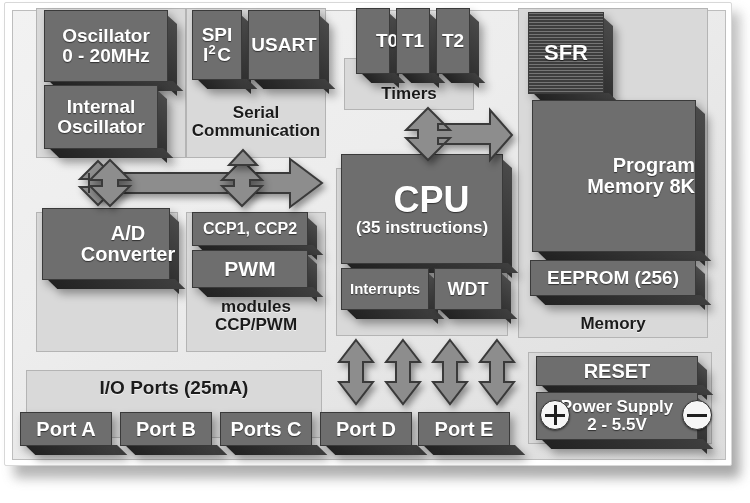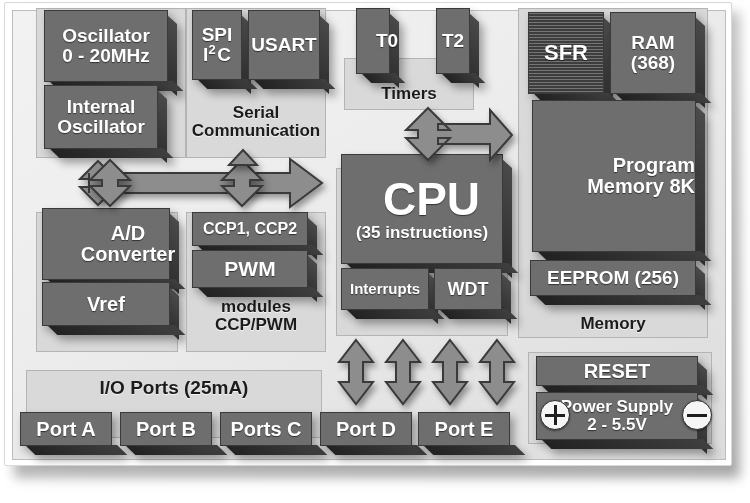--- a/index.html
+++ b/index.html
@@ -145,47 +145,46 @@
   <div class="panel" style="left:344px;top:58px;width:130px;height:52px;"></div>
   <div class="panel-label" style="left:344px;top:85px;width:130px;font-size:17px;">Timers</div>
 
   <div class="blk drop" style="left:356px;top:8px;width:34px;height:66px;">
     <div class="side"></div>
       <div class="bottom"></div>
     <div class="face" style="font-size:19px;padding-left:28px;">
       <span>T0</span>
     </div>
   </div>
+  <div class="blk drop" style="left:396px;top:8px;width:34px;height:66px;">
+    <div class="side"></div>
+      <div class="bottom"></div>
+    <div class="face" style="font-size:19px;">
+      <span>T1</span>
+    </div>
+  </div>
   <div class="blk drop" style="left:436px;top:8px;width:34px;height:66px;">
     <div class="side"></div>
       <div class="bottom"></div>
     <div class="face" style="font-size:19px;">
       <span>T2</span>
     </div>
   </div>
 
   <div class="panel" style="left:518px;top:8px;width:190px;height:330px;"></div>
   <div class="panel-label" style="left:518px;top:315px;width:190px;font-size:17px;">Memory</div>
 
   <div class="blk drop striped" style="left:528px;top:12px;width:76px;height:82px;">
     <div class="side"></div>
       <div class="bottom"></div>
     <div class="face" style="font-size:22px;">
       <span>SFR</span>
     </div>
   </div>
 
-  <div class="blk drop" style="left:610px;top:12px;width:86px;height:82px;">
-    <div class="side"></div>
-      <div class="bottom"></div>
-    <div class="face" style="flex-direction:column;font-size:19px;">
-      <span>RAM</span>
-      <span>(368)</span>
-    </div>
-  </div>
 
   <div class="blk drop" style="left:532px;top:100px;width:164px;height:152px;">
     <div class="side"></div>
       <div class="bottom"></div>
     <div class="face" style="flex-direction:column;font-size:20px;align-items:flex-end;">
       <span>Program</span>
       <span>Memory 8K</span>
     </div>
   </div>
 
@@ -196,21 +195,21 @@
       <span>EEPROM (256)</span>
     </div>
   </div>
 
   <div class="panel" style="left:336px;top:168px;width:172px;height:168px;"></div>
 
   <div class="blk drop" style="left:341px;top:154px;width:162px;height:110px;">
     <div class="side"></div>
       <div class="bottom"></div>
     <div class="face" style="flex-direction:column;">
-      <span style="font-size:46px;margin-left:19px;">CPU</span>
+      <span style="font-size:36px;margin-left:19px;">CPU</span>
       <span style="font-size:17px;">(35 instructions)</span>
     </div>
   </div>
 
   <div class="blk drop" style="left:341px;top:268px;width:88px;height:42px;">
     <div class="side"></div>
       <div class="bottom"></div>
     <div class="face" style="font-size:15px;">
       <span>Interrupts</span>
     </div>
@@ -228,27 +227,20 @@
 
   <div class="blk drop" style="left:42px;top:208px;width:128px;height:72px;">
     <div class="side"></div>
       <div class="bottom"></div>
     <div class="face" style="flex-direction:column;font-size:20px;padding-left:44px;">
       <span>A/D</span>
       <span>Converter</span>
     </div>
   </div>
 
-  <div class="blk drop" style="left:42px;top:282px;width:128px;height:44px;">
-    <div class="side"></div>
-      <div class="bottom"></div>
-    <div class="face" style="font-size:20px;">
-      <span>Vref</span>
-    </div>
-  </div>
 
   <div class="panel" style="left:186px;top:212px;width:140px;height:140px;"></div>
   <div class="panel-label" style="left:186px;top:298px;width:140px;font-size:17px;">
     <div>modules</div>
     <div>CCP/PWM</div>
   </div>
 
   <div class="blk drop" style="left:192px;top:212px;width:116px;height:34px;">
     <div class="side"></div>
       <div class="bottom"></div>

